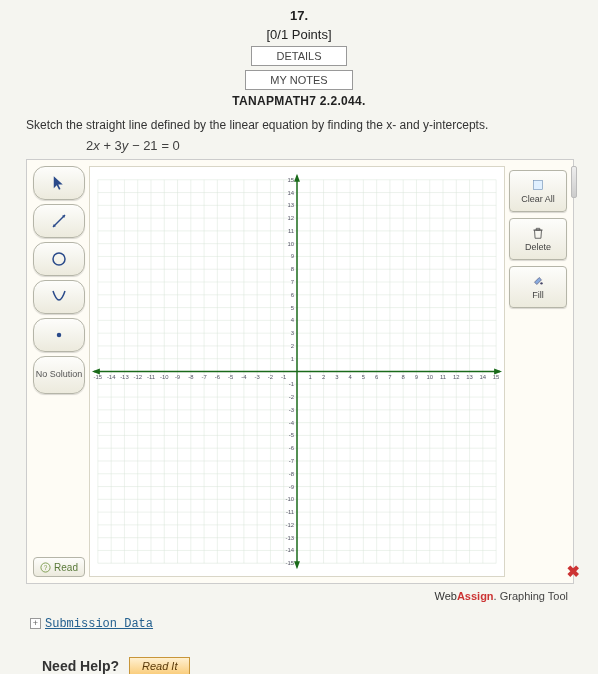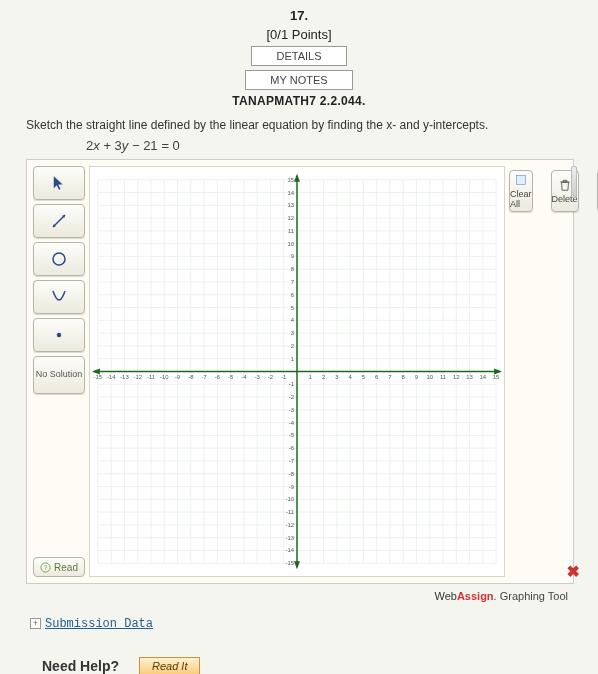--- a/index.html
+++ b/index.html
@@ -40,21 +40,21 @@
     .toolbar-left {
       width: 52px;
       display: flex;
       flex-direction: column;
       gap: 4px;
       align-items: stretch;
     }
     .tl-btn {
       height: 34px;
       border: 1px solid #b5b5a8;
-      border-radius: 4px;
+      border-radius: 12px;
       background: linear-gradient(#fdfdfb,#eceadd);
       display: flex;
       align-items: center;
       justify-content: center;
       cursor: pointer;
       font-size: 9px;
       color:#555;
       text-align:left;
       line-height:1.1;
       box-shadow: 0 1px 1px rgba(0,0,0,.15);
@@ -63,22 +63,22 @@
     .grid-area {
       flex: 1;
       position: relative;
       background: #fff;
       border: 1px solid #d9d6c7;
     }
     .grid-svg { position:absolute; inset:0; width:100%; height:100%; }
     .toolbar-right {
       width: 58px;
       display: flex;
-      flex-direction: row;
-      gap: 18px;
+      flex-direction: column;
+      gap: 6px;
       align-items:stretch;
       padding-top:4px;
     }
     .tr-btn {
       height: 42px;
       border: 1px solid #b5b5a8;
       border-radius: 4px;
       background: linear-gradient(#fdfdfb,#eceadd);
       display:flex;
       flex-direction:column;
@@ -144,21 +144,21 @@
       right: 18px;
       top: 562px;
       color:#c33;
       font-weight:bold;
       font-size:16px;
     }
     .need-help-row {
       margin-top: 26px;
       display:flex;
       align-items:center;
-      gap:20px;
+      gap:10px;
       padding-left:16px;
     }
     .need-help-label { font-size:14px; font-weight:bold; color:#333; }
     .readit-btn {
       border:1px solid #c8963a;
       background:linear-gradient(#fff0d0,#face7e);
       padding:2px 12px;
       font-size:11px;
       color:#5a3a0a;
       cursor:pointer;

